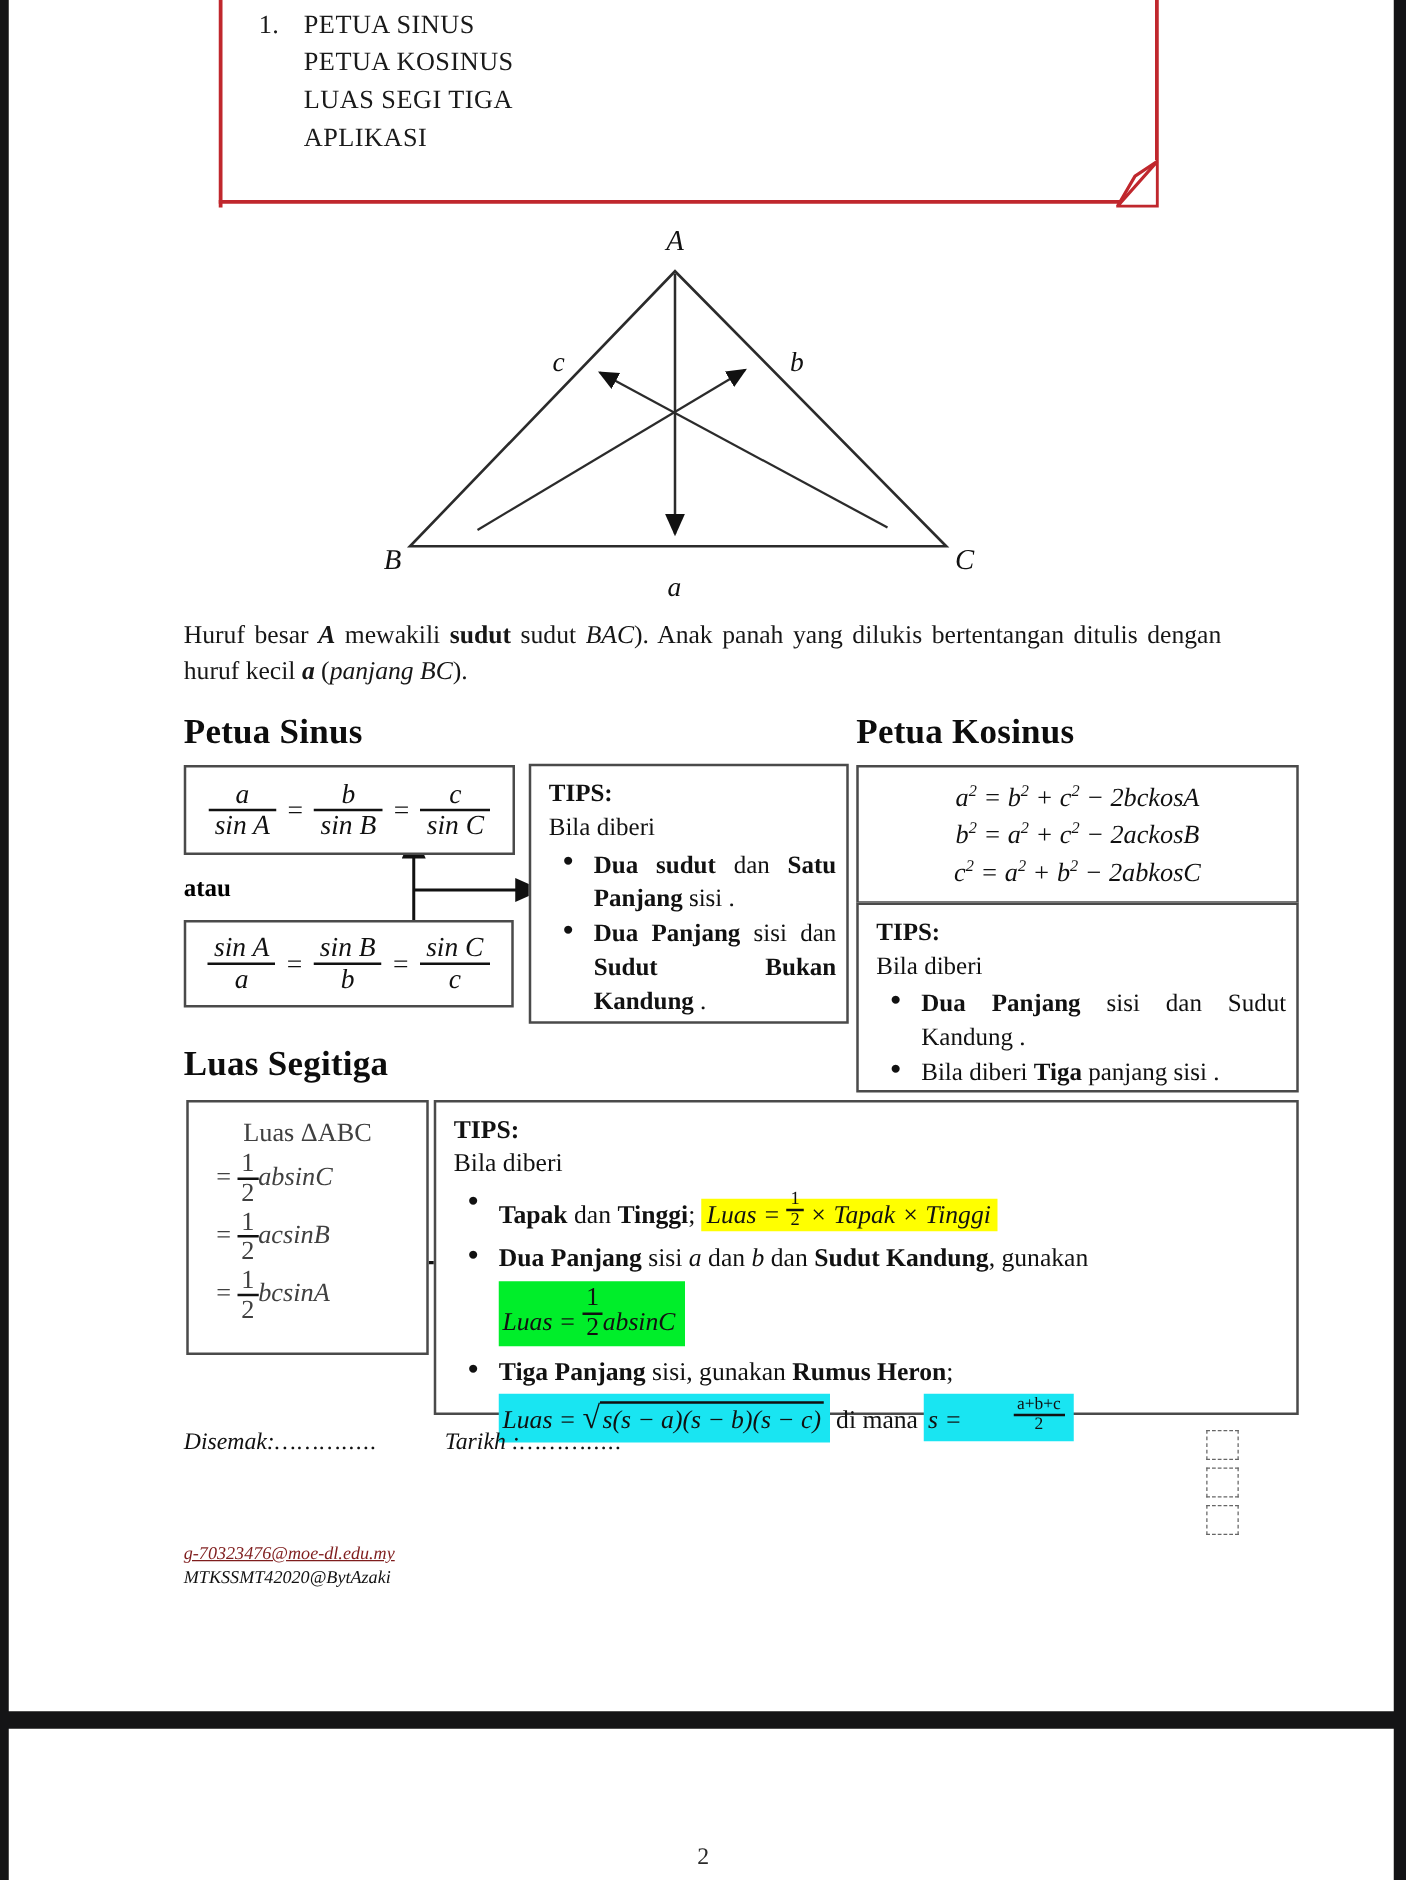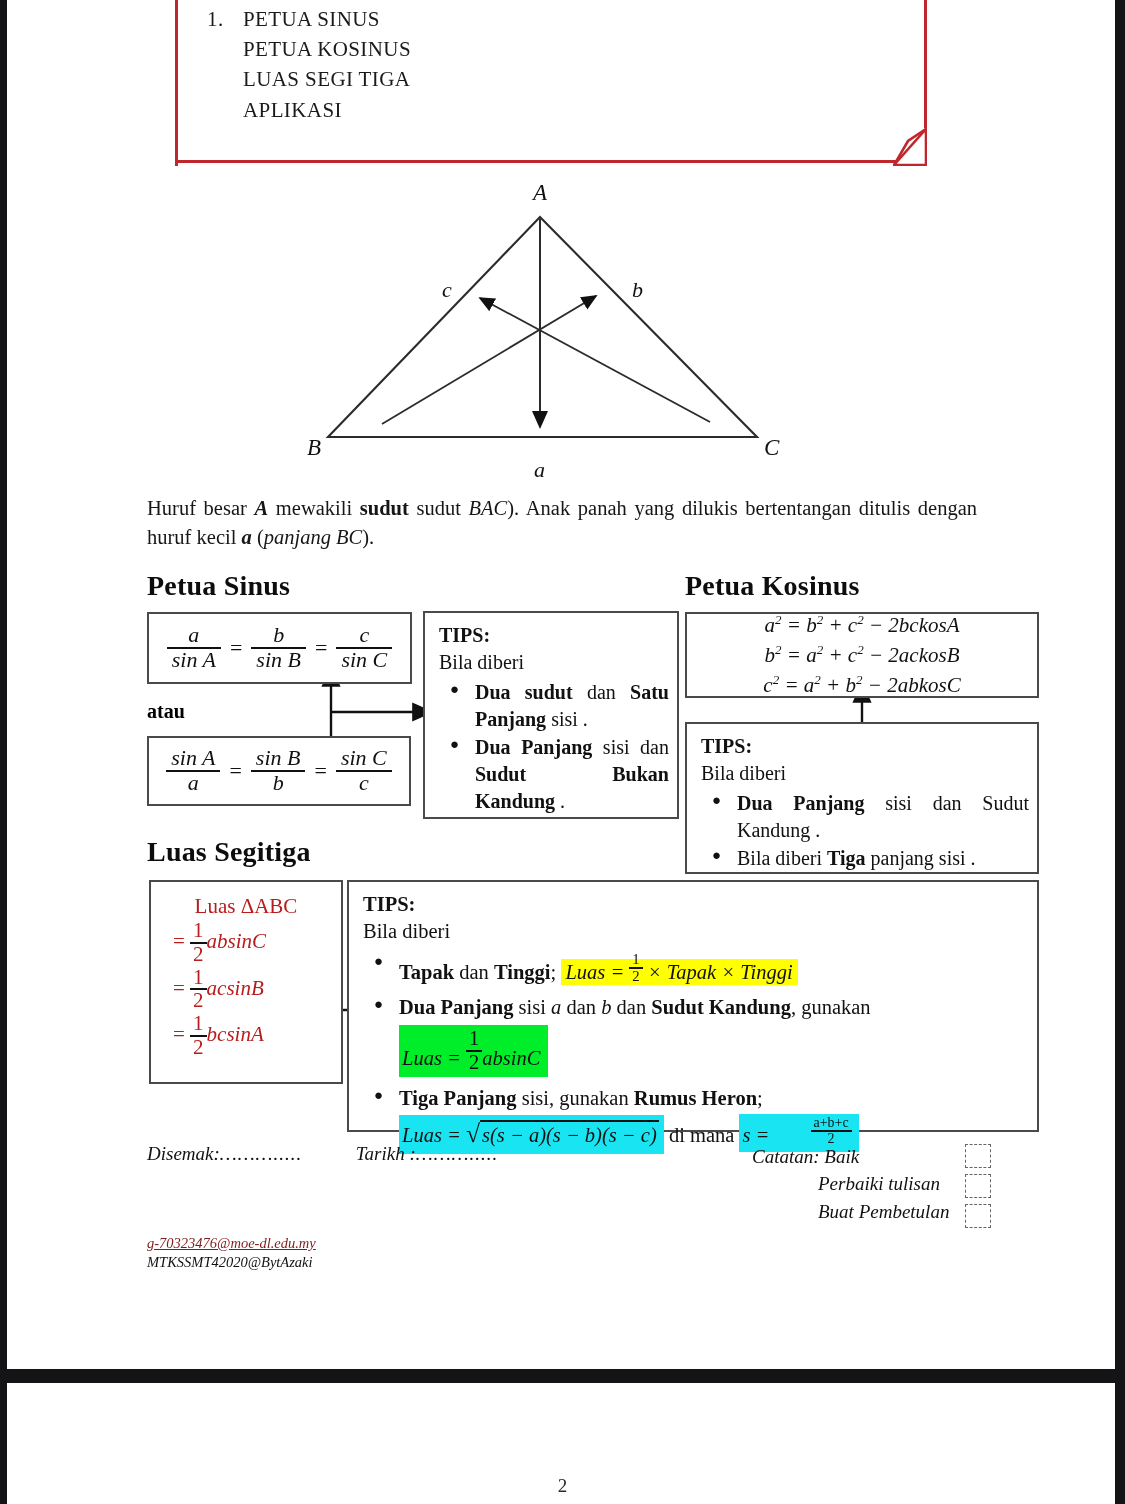--- a/index.html
+++ b/index.html
@@ -56,21 +56,21 @@
   #head-sinus   { left:140px; top:570px; }
   #head-kosinus { left:678px; top:570px; }
   #head-luas    { left:140px; top:836px; }
 
   
   .box { position:absolute; border:2px solid #4a4a4a; background:#fff; }
 
   #box-sin1  { left:140px; top:612px;  width:265px; height:72px; }
   #box-sin2  { left:140px; top:736px;  width:264px; height:70px; }
   #box-tips-sin { left:416px; top:611px; width:256px; height:208px; }
-  #box-kos   { left:678px; top:612px;  width:354px; height:86px; }
+  #box-kos   { left:678px; top:612px;  width:354px; height:111px; }
   #box-tips-kos { left:678px; top:722px; width:354px; height:152px; }
   #box-luas  { left:142px; top:880px;  width:194px; height:204px; }
   #box-tips-luas { left:340px; top:880px; width:692px; height:252px; }
   #atau { position:absolute; left:140px; top:700px; font-weight:bold; font-size:20px; }
 
   
   .frm { font-family:"Liberation Serif", serif; font-style:italic; color:#111; }
   .frac { display:inline-block; vertical-align:middle; text-align:center; line-height:1.04; }
   .frac .nu { display:block; padding:0 5px; }
   .frac .de { display:block; border-top:2px solid #111; padding:0 5px; }
@@ -92,21 +92,21 @@
   .tips .tlabel { font-weight:bold; display:block; }
   .tips .tsub { display:block; }
   .tips ul { list-style:none; margin:4px 0 0 0; padding:0; }
   .tips li { position:relative; padding-left:36px; margin-top:2px; }
   .tips li .bullet { position:absolute; left:11px; top:.06em; font-size:15px; }
   .just { text-align:justify; text-align-last:left; }
 
   
   #luas-formula {
     position:absolute; left:0; top:12px; width:100%; text-align:center;
-    font-size:21px; color:#b91c1c;
+    font-size:21px; color:#404040;
   }
   #luas-formula .ln1 { font-size:21px; }
   #luas-formula .lnx { display:block; margin-top:1px; text-align:left; padding-left:22px; }
 
   
   .hl-y { background:#ffff00; }
   .hl-g { background:#00ee2a; }
   .hl-c { background:#19e5f2; }
 
   .sqrt { display:inline-block; position:relative; }
@@ -391,25 +391,20 @@
       </ul>
     </div>
   </div>
 
   <div id="footer">
     <span>Disemak:</span><span class="dots">……….....</span>
     <span style="display:inline-block;width:44px"></span>
     <span>Tarikh</span>
     <span>:</span><span class="dots">……….....</span>
 
-    <div id="catatan">
-      <div>Catatan: Baik</div>
-      <div style="padding-left:66px">Perbaiki tulisan</div>
-      <div style="padding-left:66px">Buat Pembetulan</div>
-    </div>
 
     <div id="chk-col">
       <div class="chk"></div>
       <div class="chk"></div>
       <div class="chk"></div>
     </div>
   </div>
 
   <div id="credit">
     <a href="#">g-70323476@moe-dl.edu.my</a>

